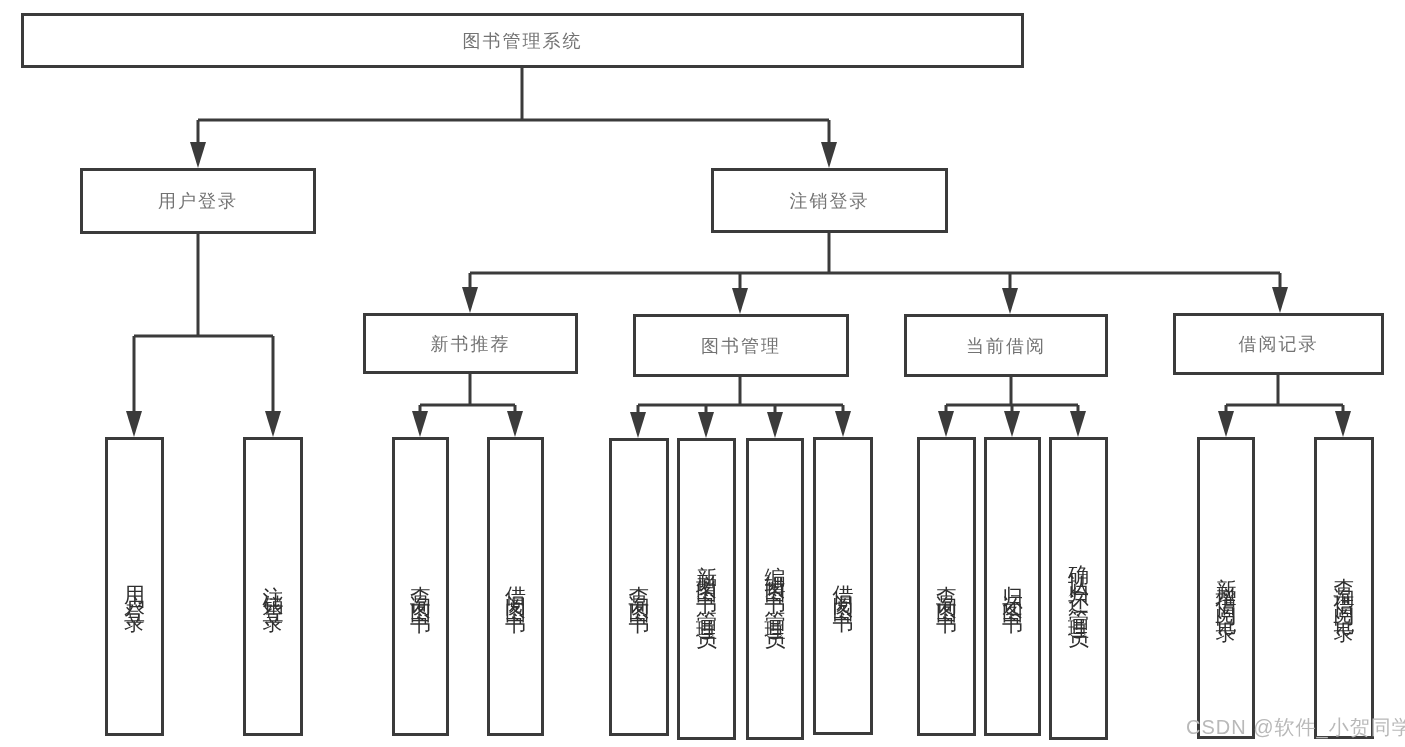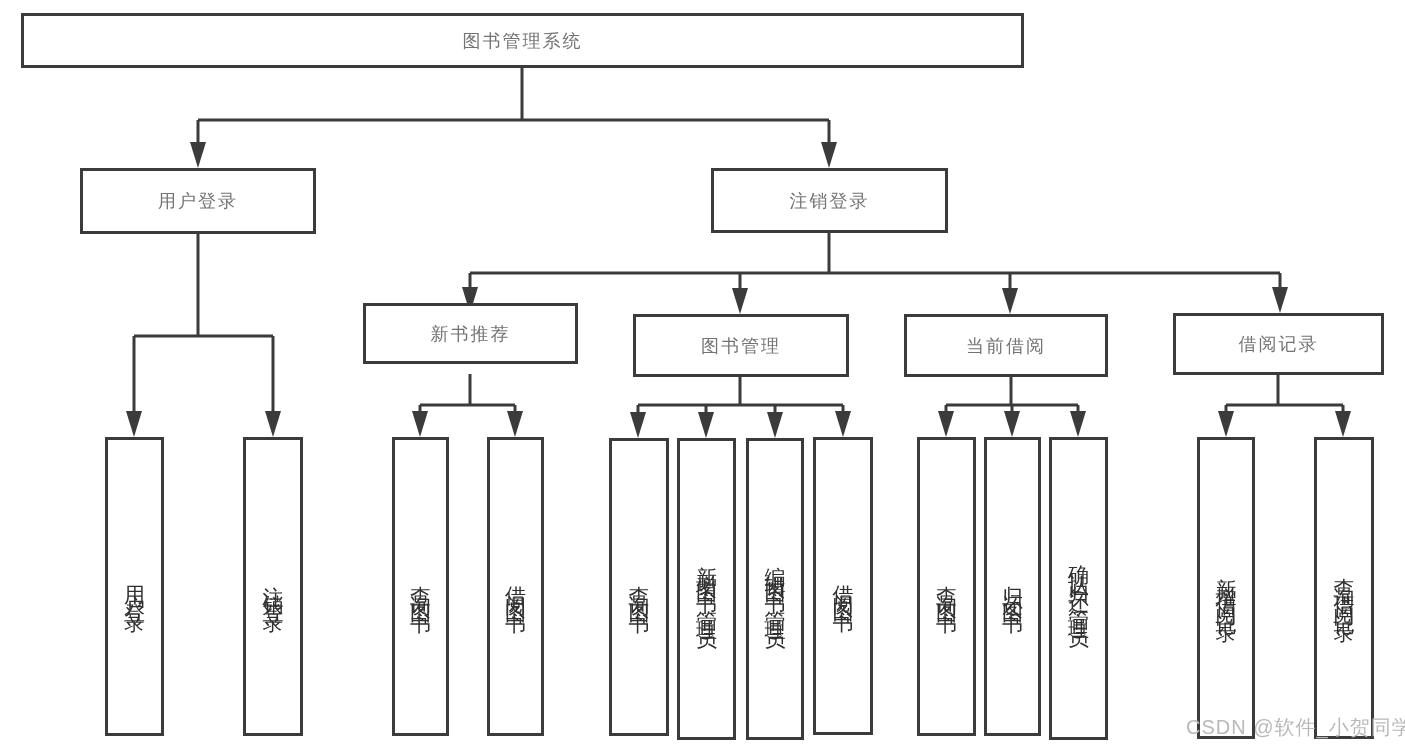--- a/index.html
+++ b/index.html
@@ -39,21 +39,21 @@
     justify-content: center;
     writing-mode: vertical-rl;
     font-size: 21px;
     letter-spacing: 9px;
     color: #2f2f2f;
   }
   
   .n-root            { left: 21px;   top: 13px;  width: 1003px; height: 55px; }
   .n-user-login      { left: 80px;   top: 168px; width: 236px;  height: 66px; }
   .n-book-mgmt       { left: 711px;  top: 168px; width: 237px;  height: 65px; }
-  .n-new-book-rec    { left: 363px;  top: 303px; width: 215px;  height: 61px; }
+  .n-new-book-rec    { left: 363px;  top: 313px; width: 215px;  height: 61px; }
   .n-book-borrow     { left: 633px;  top: 314px; width: 216px;  height: 63px; }
   .n-current-borrow  { left: 904px;  top: 314px; width: 204px;  height: 63px; }
   .n-borrow-records  { left: 1173px; top: 313px; width: 211px;  height: 62px; }
   
   .l-ul-0 { left: 105px;  top: 437px; width: 59px; height: 299px; }
   .l-ul-1 { left: 243px;  top: 437px; width: 60px; height: 299px; }
   .l-nr-0 { left: 392px;  top: 437px; width: 57px; height: 299px; }
   .l-nr-1 { left: 487px;  top: 437px; width: 57px; height: 299px; }
   .l-bb-0 { left: 609px;  top: 438px; width: 60px; height: 298px; }
   .l-bb-1 { left: 677px;  top: 438px; width: 59px; height: 302px; }

